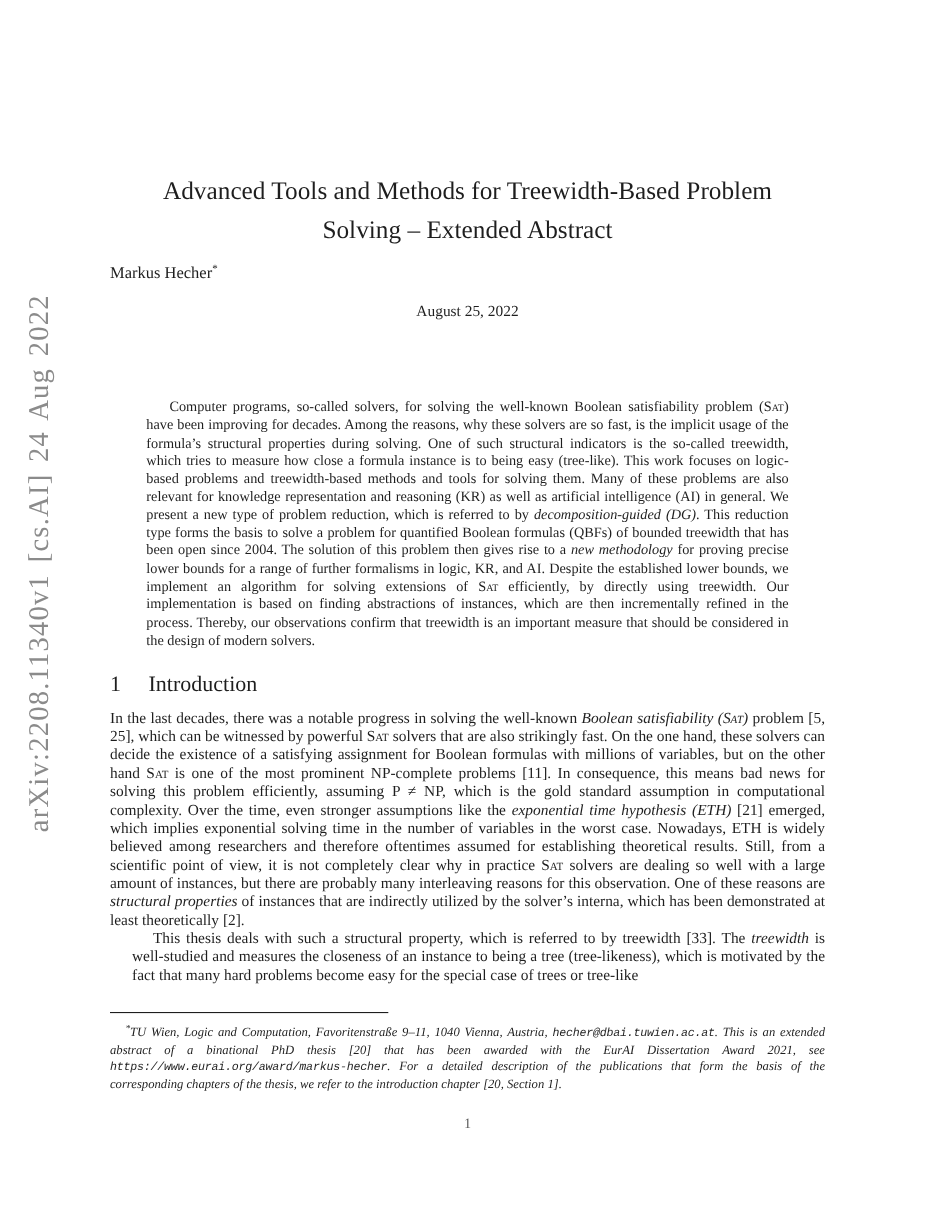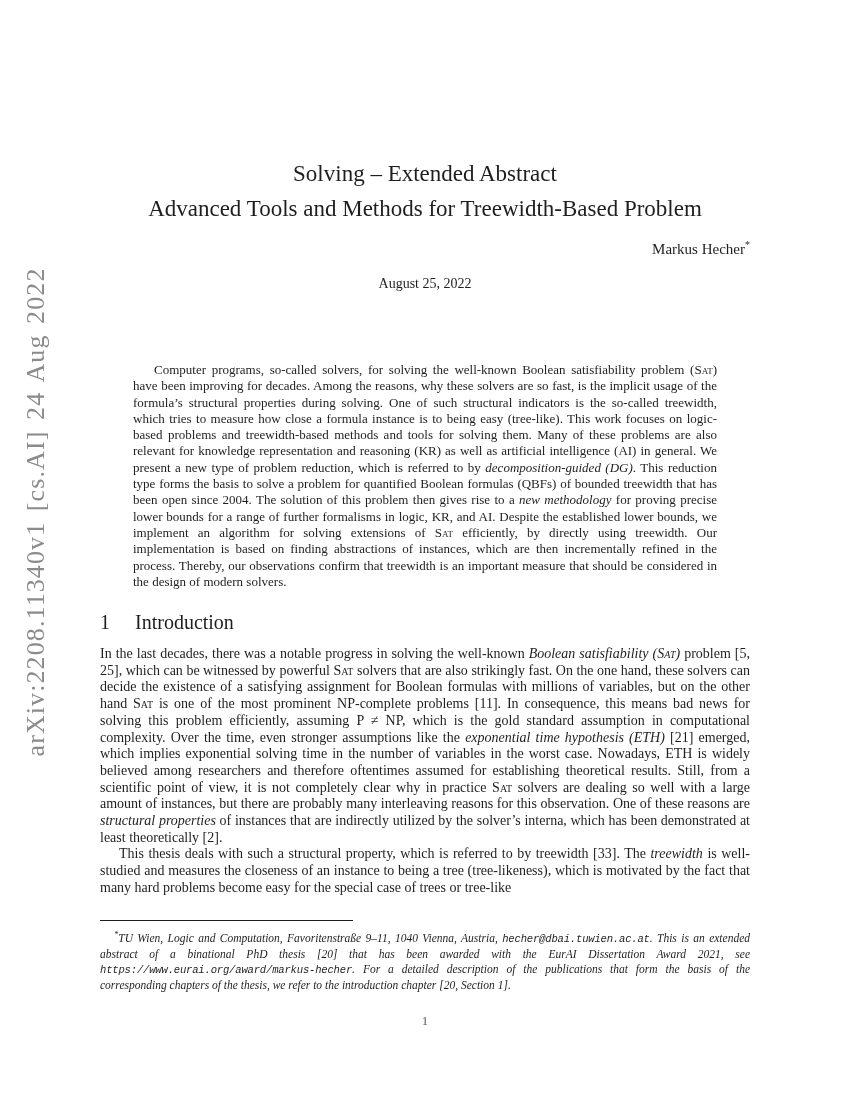--- a/index.html
+++ b/index.html
@@ -27,21 +27,21 @@
     width:650px;height:1100px;
   }
   .title-block{
     position:absolute;top:156px;left:0;width:650px;
     text-align:center;
     font-size:23px;line-height:35px;
     font-weight:normal;
   }
   .byline{
     position:absolute;top:239px;left:0;width:650px;
-    text-align:right;font-size:15px;
+    text-align:left;font-size:15px;
   }
   .byline sup{font-size:10px;}
   .date-line{
     position:absolute;top:276px;left:0;width:650px;
     text-align:center;font-size:14px;
   }
   .abstract-block{
     position:absolute;top:336px;left:33px;width:584px;
   }
   .abstract-heading{
@@ -58,21 +58,21 @@
     font-weight:normal;font-size:20px;
   }
   .section-heading .sec-num{display:inline-block;}
   .section-heading .sec-title{display:inline-block;margin-left:25px;}
   .body-block{
     position:absolute;top:646px;left:0;width:650px;
     font-size:14px;line-height:16.7px;
     text-align:justify;
   }
   .body-block p{margin:0;padding:0;}
-  .body-block p.indented{text-indent:19px;}
+  .body-block p.indented{text-indent:19px;margin-left:20px;}
   .footnote-block{
     position:absolute;top:920px;left:0;width:650px;
   }
   .footnote-rule{
     width:253px;height:0;
     border-top:1.2px solid #1e1e1e;
     margin-bottom:6px;
   }
   .footnote-text{
     font-size:11.5px;line-height:15px;
@@ -94,22 +94,22 @@
 </head>
 <body>
 
 <div class="page">
 
   <div class="arxiv-strip">arXiv:2208.11340v1  [cs.AI]  24 Aug 2022</div>
 
   <div class="content">
 
     <div class="title-block">
+      <div>Advanced Tools and Methods for Treewidth-Based Problem</div>
       <div>Solving – Extended Abstract</div>
-      <div>Advanced Tools and Methods for Treewidth-Based Problem</div>
     </div>
 
     <div class="byline"><span>Markus Hecher</span><sup>*</sup></div>
 
     <div class="date-line">August 25, 2022</div>
 
     <div class="abstract-block">
       <p class="abstract-body">Computer programs, so-called solvers, for solving the well-known Boolean satisfiability problem (<span class="seg-sc">Sat</span>) have been improving for decades. Among the reasons, why these solvers are so fast, is the implicit usage of the formula’s structural properties during solving. One of such structural indicators is the so-called treewidth, which tries to measure how close a formula instance is to being easy (tree-like). This work focuses on logic-based problems and treewidth-based methods and tools for solving them. Many of these problems are also relevant for knowledge representation and reasoning (KR) as well as artificial intelligence (AI) in general. We present a new type of problem reduction, which is referred to by <span class="seg-i">decomposition-guided (DG)</span>. This reduction type forms the basis to solve a problem for quantified Boolean formulas (QBFs) of bounded treewidth that has been open since 2004. The solution of this problem then gives rise to a <span class="seg-i">new methodology</span> for proving precise lower bounds for a range of further formalisms in logic, KR, and AI. Despite the established lower bounds, we implement an algorithm for solving extensions of <span class="seg-sc">Sat</span> efficiently, by directly using treewidth. Our implementation is based on finding abstractions of instances, which are then incrementally refined in the process. Thereby, our observations confirm that treewidth is an important measure that should be considered in the design of modern solvers.</p>
     </div>
 

